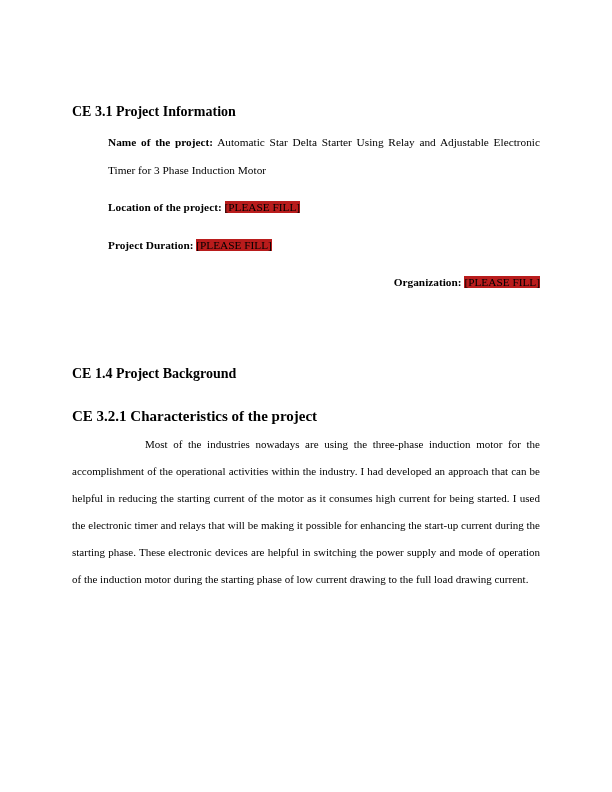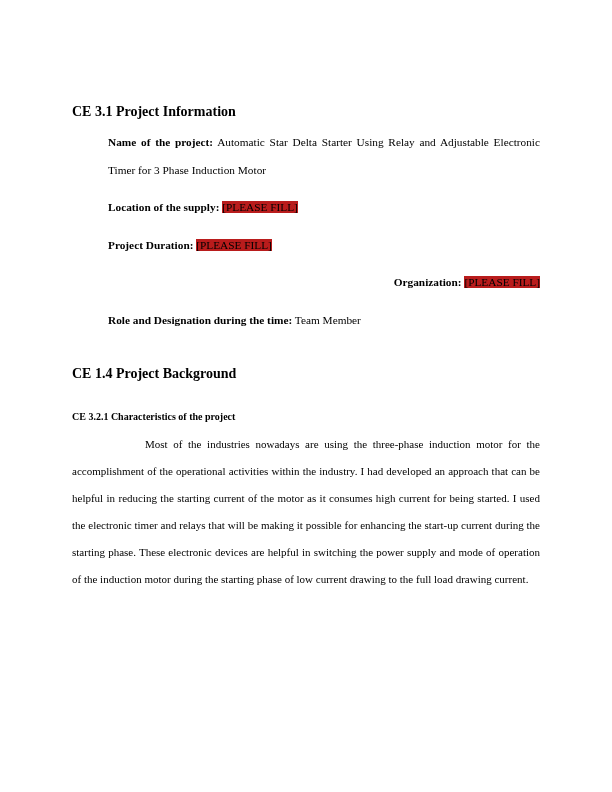--- a/index.html
+++ b/index.html
@@ -28,21 +28,21 @@
       left: 72px;
       font-size: 14px;
       font-weight: bold;
       line-height: 16px;
       margin: 0;
       white-space: nowrap;
     }
     .h2 {
       position: absolute;
       left: 72px;
-      font-size: 10px;
+      font-size: 15px;
       font-weight: bold;
       line-height: 15px;
       margin: 0;
       white-space: nowrap;
     }
     .field {
       position: absolute;
       left: 108px;
       width: 432px;
       font-size: 11.3px;
@@ -76,38 +76,34 @@
 <div class="page">
 
   <h2 class="h1" style="top:96px;">CE 3.1 Project Information</h2>
 
   <p class="field justify" style="top:121px;">
     <span class="label">Name of the project:</span>
     <span>Automatic Star Delta Starter Using Relay and Adjustable Electronic Timer for 3 Phase Induction Motor</span>
   </p>
 
   <p class="field" style="top:186px;">
-    <span class="label">Location of the supply:</span>
+    <span class="label">Location of the project:</span>
     <span class="hl">[PLEASE FILL]</span>
   </p>
 
   <p class="field" style="top:224px;">
     <span class="label">Project Duration:</span>
     <span class="hl">[PLEASE FILL]</span>
   </p>
 
   <p class="field" style="top:261px;text-align:right;">
     <span class="label">Organization:</span>
     <span class="hl">[PLEASE FILL]</span>
   </p>
 
-  <p class="field" style="top:299px;">
-    <span class="label">Role and Designation during the time:</span>
-    <span>Team Member</span>
-  </p>
 
   <h2 class="h1" style="top:358px;">CE 1.4 Project Background</h2>
 
   <h3 class="h2" style="top:401px;">CE 3.2.1 Characteristics of the project</h3>
 
   <p class="para" style="top:423px;">Most of the industries nowadays are using the three-phase induction motor for the accomplishment of the operational activities within the industry. I had developed an approach that can be helpful in reducing the starting current of the motor as it consumes high current for being started. I used the electronic timer and relays that will be making it possible for enhancing the start-up current during the starting phase. These electronic devices are helpful in switching the power supply and mode of operation of the induction motor during the starting phase of low current drawing to the full load drawing current.</p>
 
 </div>
 
 </body></html>

